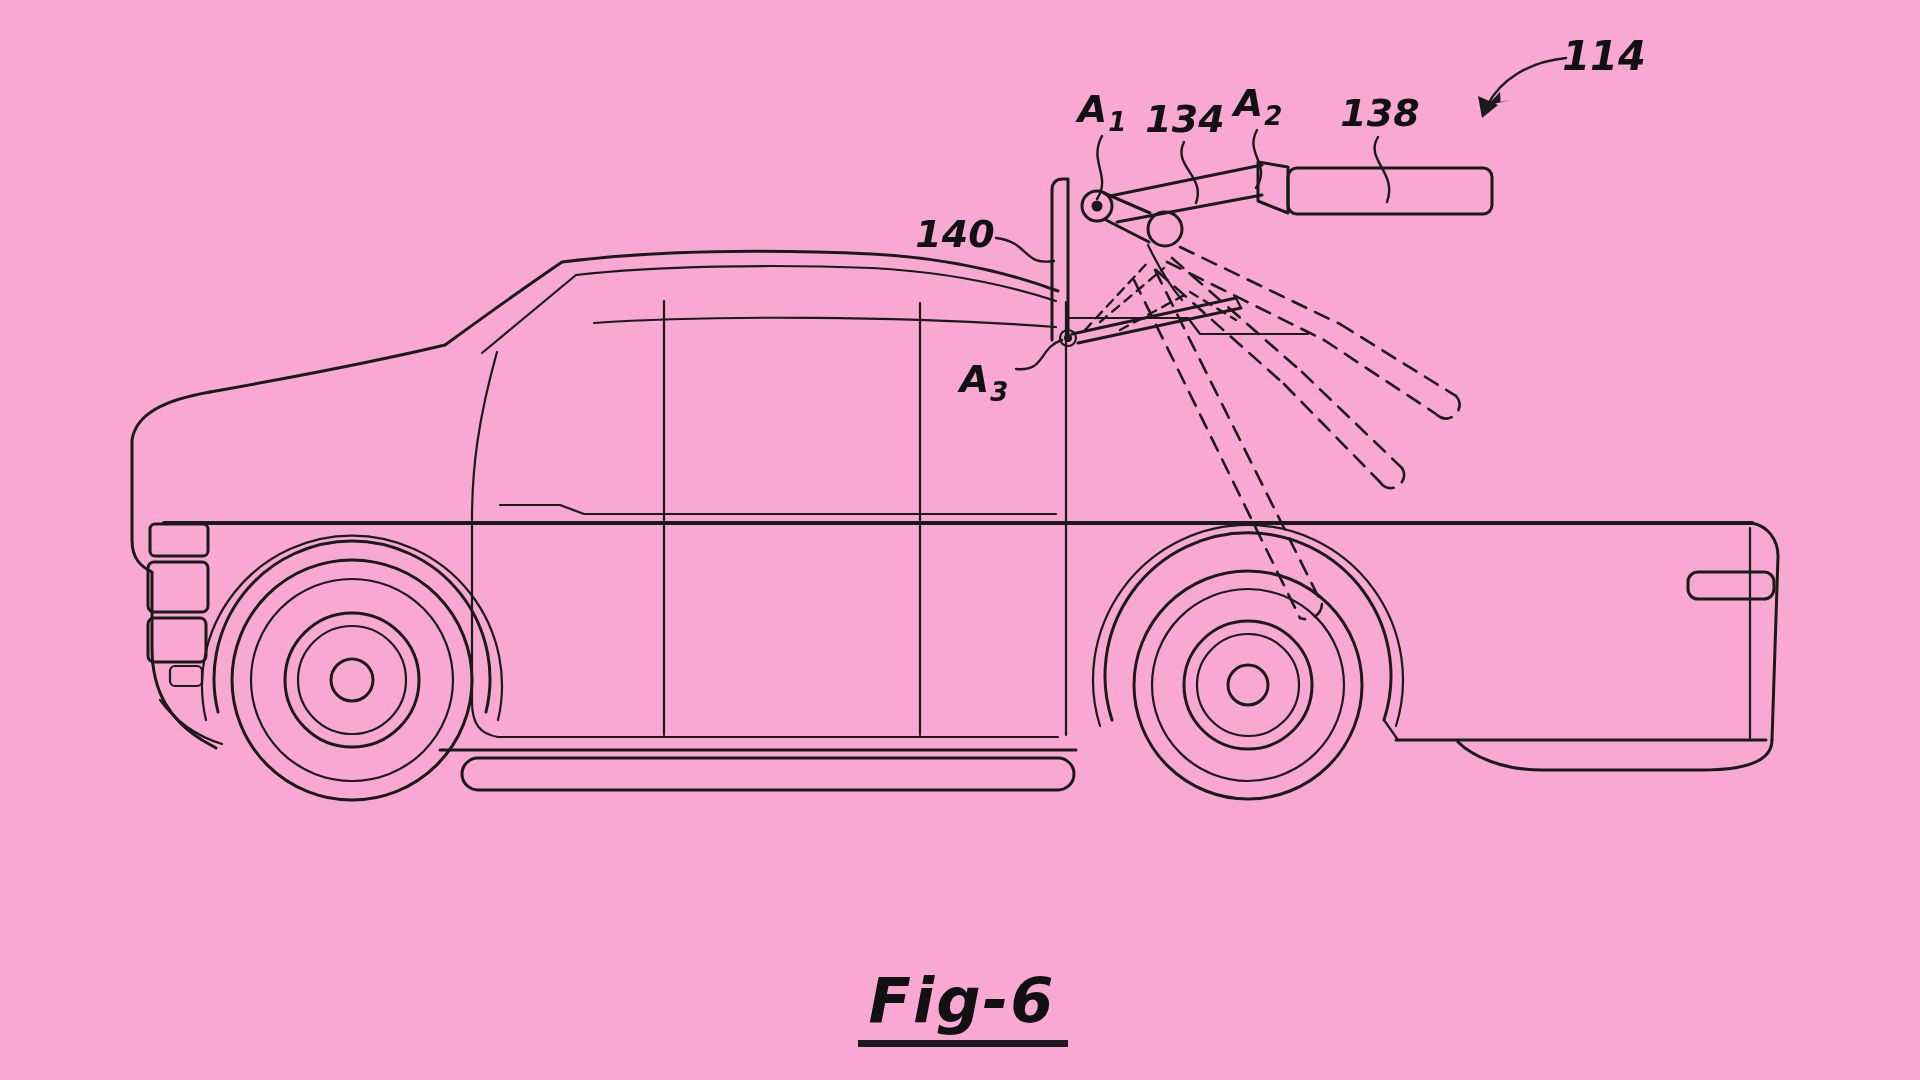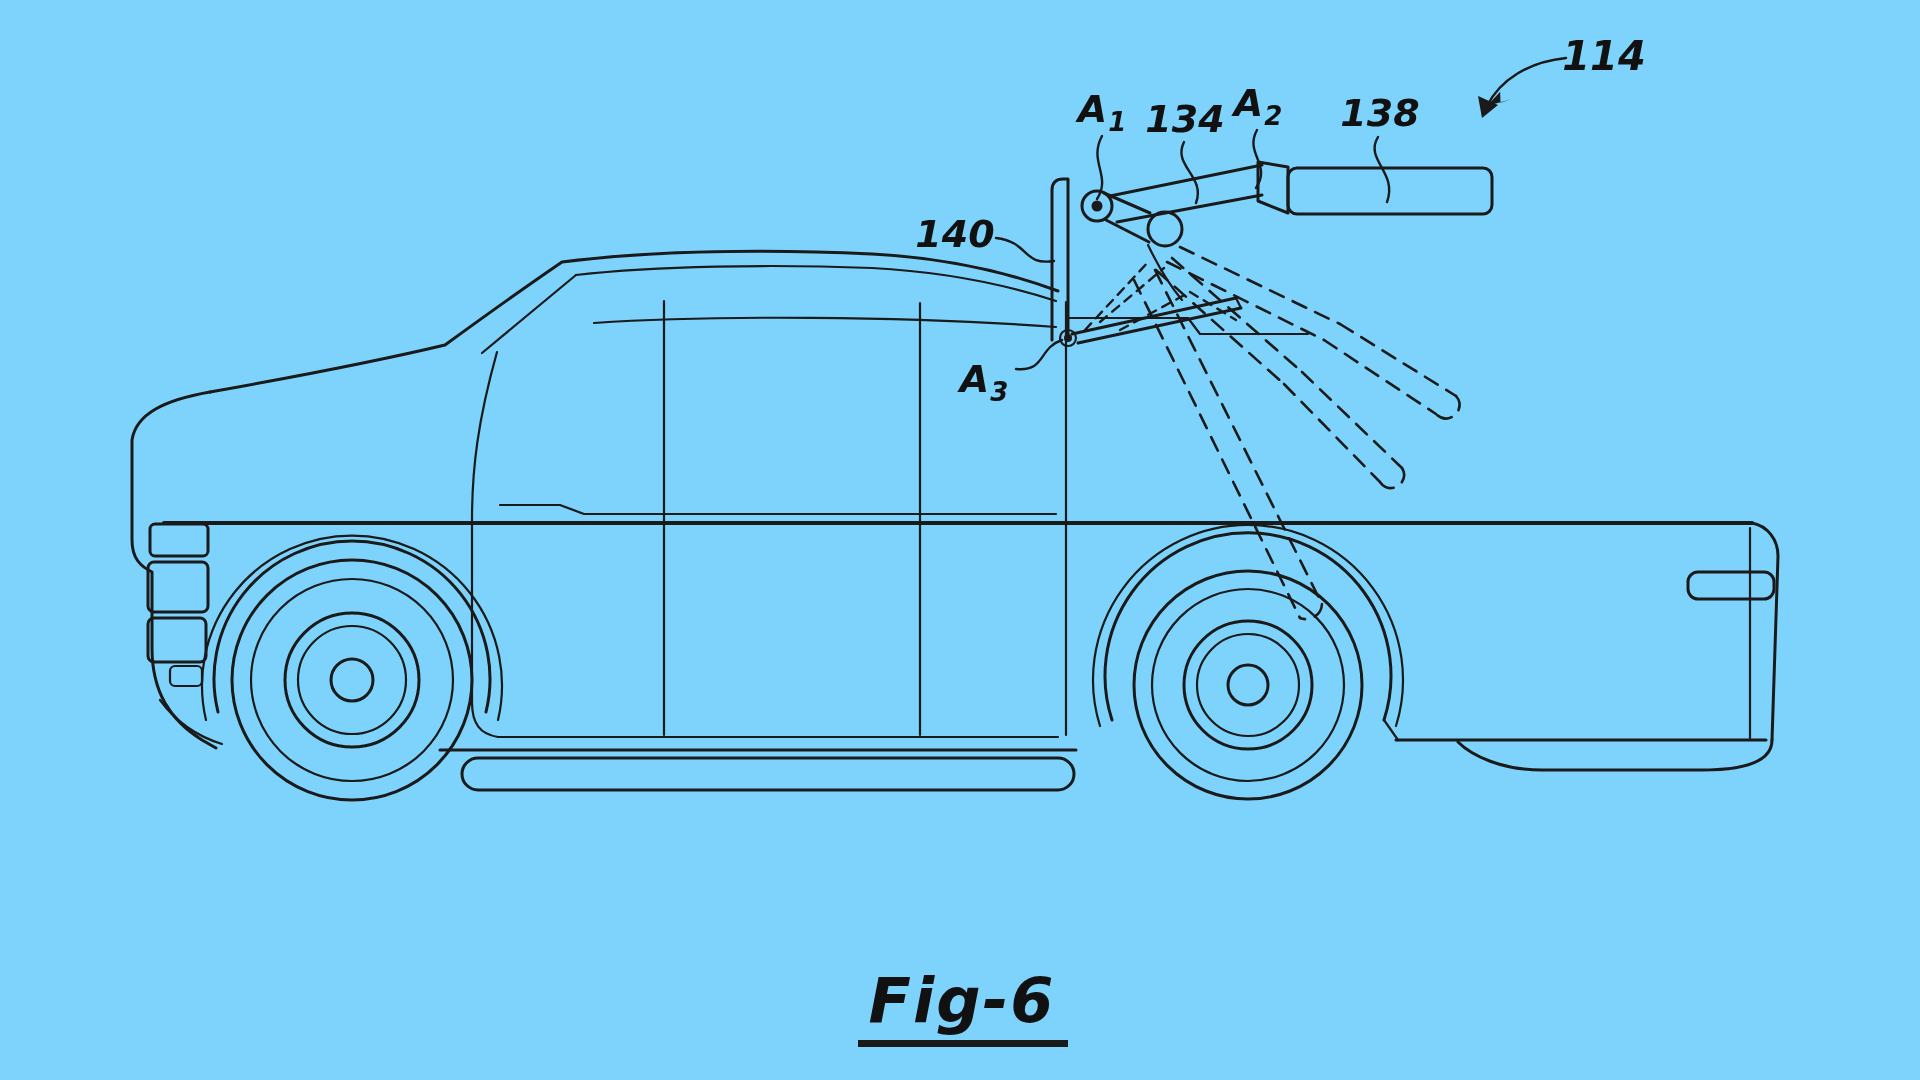--- a/index.html
+++ b/index.html
@@ -1,16 +1,16 @@
 <!DOCTYPE html>
 <html><head>
 <meta charset="utf-8">
 <style>
   html,body{margin:0;padding:0;background:#ffffff;}
-  .stage{position:relative;width:1920px;height:1080px;background:#7dd3fc;overflow:hidden;
+  .stage{position:relative;width:1920px;height:1080px;background:#f9a8d4;overflow:hidden;
          font-family:"DejaVu Sans","Liberation Sans",sans-serif;}
   svg{position:absolute;left:0;top:0;}
   .ln{fill:none;stroke:#1a1a1a;stroke-width:3;stroke-linecap:round;stroke-linejoin:round;}
   .thin{fill:none;stroke:#1a1a1a;stroke-width:2.2;stroke-linecap:round;stroke-linejoin:round;}
   .thick{fill:none;stroke:#1a1a1a;stroke-width:4;stroke-linecap:round;stroke-linejoin:round;}
   .dash{fill:none;stroke:#1a1a1a;stroke-width:2.6;stroke-linecap:round;stroke-linejoin:round;
         stroke-dasharray:15 10;}
   .dash2{fill:none;stroke:#1a1a1a;stroke-width:2.4;stroke-linecap:round;stroke-linejoin:round;
         stroke-dasharray:9 7;}
   .lead{fill:none;stroke:#1a1a1a;stroke-width:2.4;stroke-linecap:round;}

